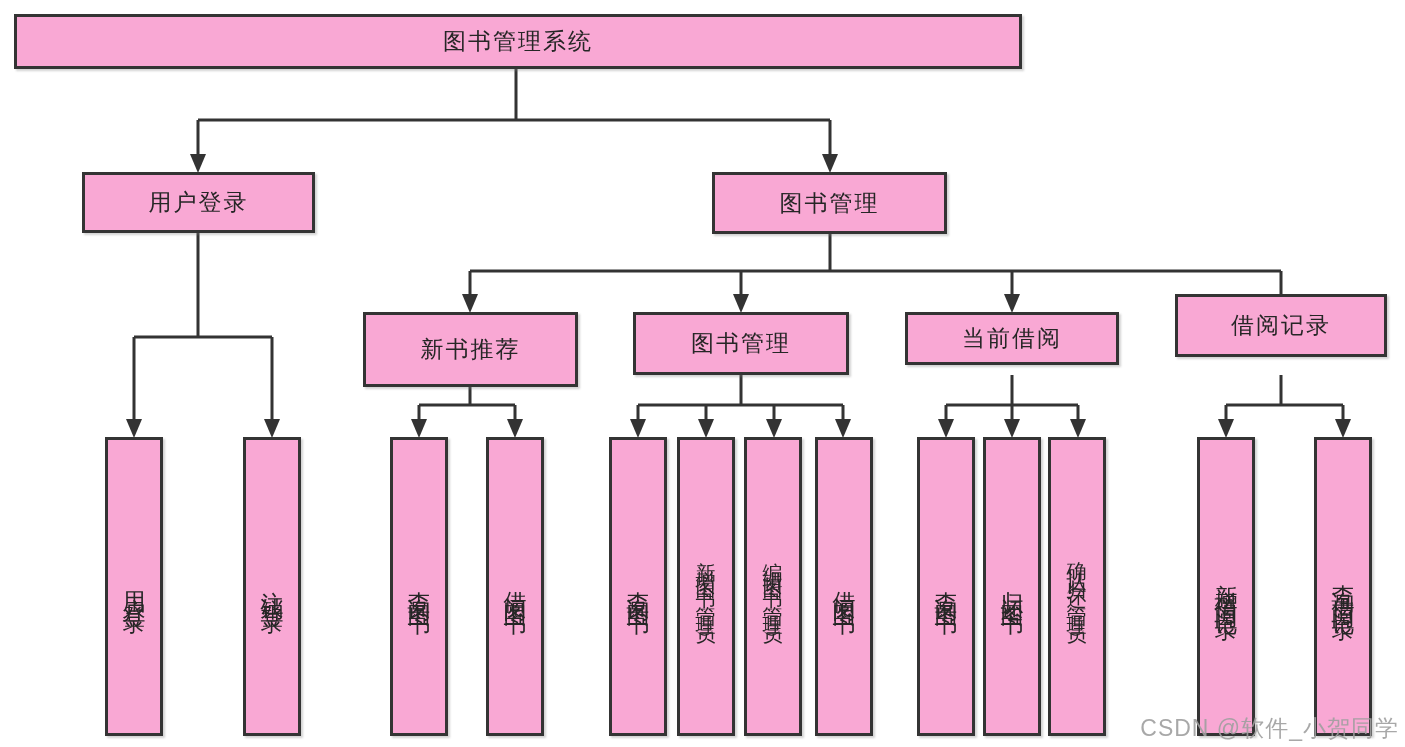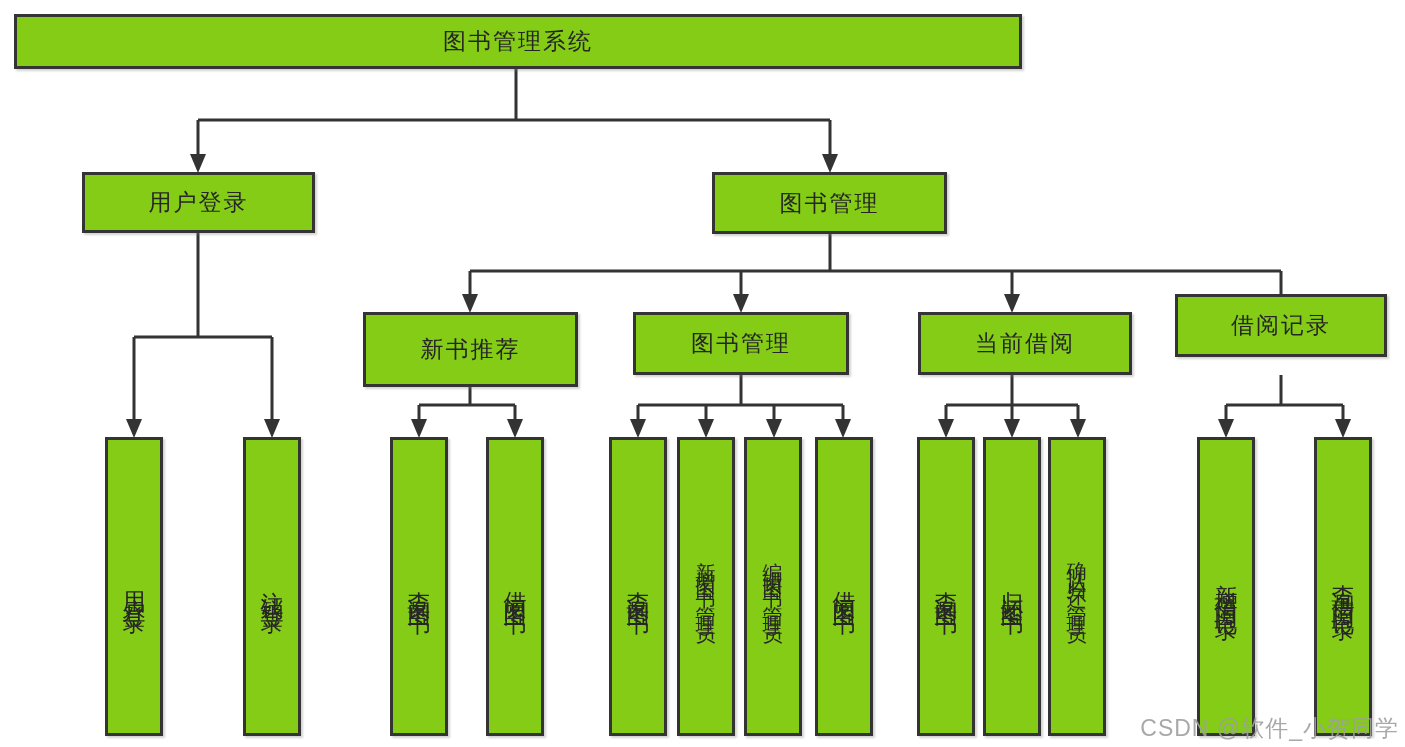--- a/index.html
+++ b/index.html
@@ -2,31 +2,31 @@
 <html><head>
 <meta charset="utf-8">
 <style>
   html,body{margin:0;padding:0;background:#ffffff;}
   .stage{
     position:relative;width:1405px;height:747px;background:#ffffff;overflow:hidden;
     font-family:"Liberation Sans","DejaVu Sans",sans-serif;color:#262626;
   }
   .wires{position:absolute;left:0;top:0;width:1405px;height:747px;}
   .box{
-    position:absolute;background:#84cc16;border:3px solid #343434;box-sizing:border-box;
+    position:absolute;background:#f9a8d4;border:3px solid #343434;box-sizing:border-box;
     display:flex;align-items:center;justify-content:center;
     box-shadow:2px 2px 2px rgba(130,130,130,0.35);
   }
   .h-label{font-size:23px;letter-spacing:2px;white-space:nowrap;}
   .root{left:14px;top:14px;width:1008px;height:55px;}
   .n-user-login{left:82px;top:172px;width:233px;height:61px;}
   .n-book-mgmt{left:712px;top:172px;width:235px;height:62px;}
   .n-new-book{left:363px;top:312px;width:215px;height:75px;}
   .n-book-borrow{left:633px;top:312px;width:216px;height:63px;}
-  .n-current{left:905px;top:312px;width:214px;height:63px;margin-left:13px;}
+  .n-current{left:905px;top:312px;width:214px;height:53px;}
   .n-record{left:1175px;top:294px;width:212px;height:63px;}
   .leaf{top:437px;width:58px;height:299px;}
   .leaf .v-label{
     writing-mode:vertical-rl;text-orientation:mixed;
     font-size:23px;letter-spacing:7px;line-height:1;white-space:nowrap;
   }
   .leaf.long .v-label{font-size:20px;letter-spacing:9px;}
   .lf1{left:105px;}  .lf2{left:243px;}
   .lf3{left:390px;}  .lf4{left:486px;}
   .lf5{left:609px;}  .lf6{left:677px;}  .lf7{left:744px;}  .lf8{left:815px;}

